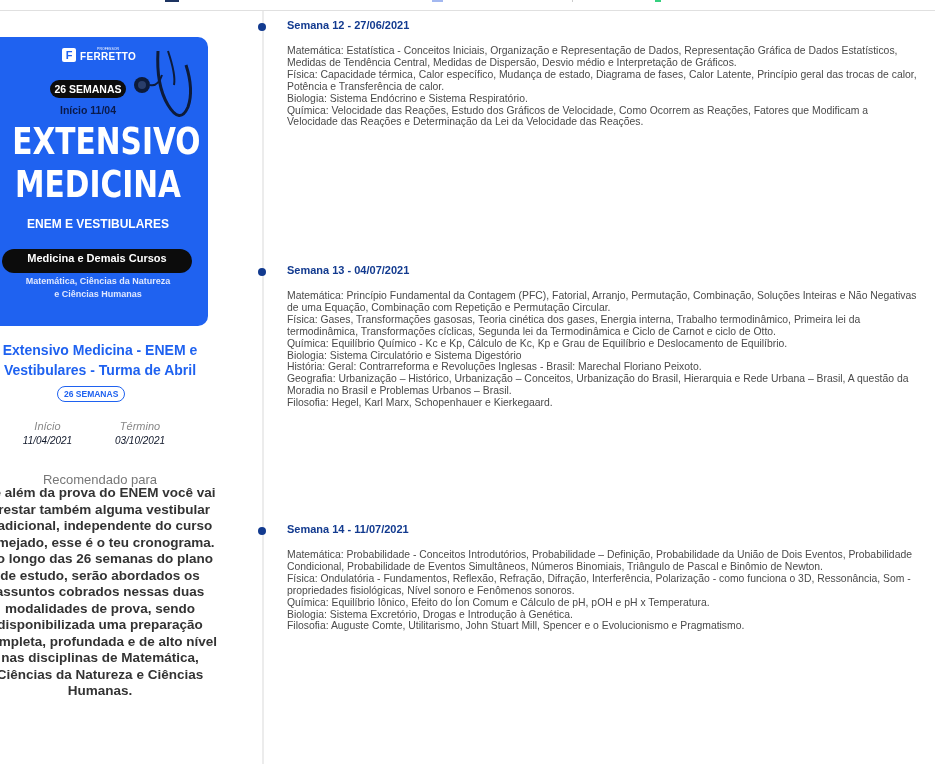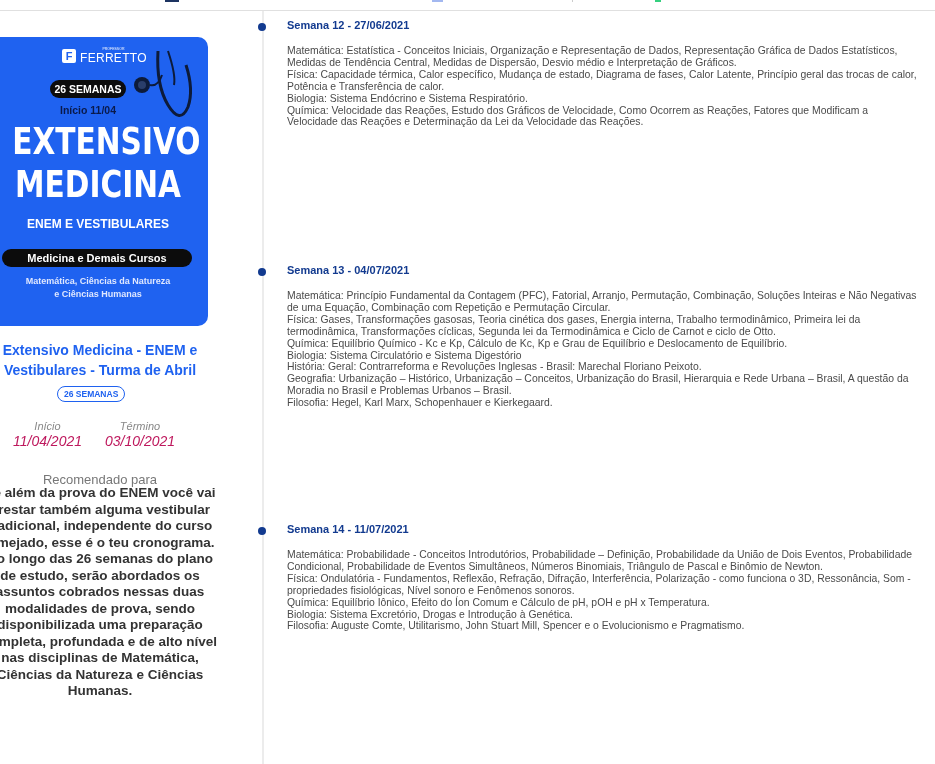--- a/index.html
+++ b/index.html
@@ -5,37 +5,37 @@
   html, body { margin:0; padding:0; }
   body { width:935px; height:764px; overflow:hidden; background:#ffffff; position:relative; font-family:"Liberation Sans", sans-serif; }
 
   .topbar { position:absolute; left:0; top:0; width:935px; height:10px; border-bottom:1px solid #e0e0e0; background:#fff; }
   .topbar .frag { position:absolute; top:0; height:2px; }
 
   .left { position:absolute; left:0; top:10px; width:225px; height:754px; overflow:hidden; }
   .banner { position:absolute; left:-12px; top:27px; width:220px; height:289px; background:#1f62f0; border-radius:10px; color:#fff; text-align:center; overflow:hidden; }
   .logo { position:absolute; left:74px; top:10px; display:flex; align-items:center; gap:4px; }
   .logo-box { width:14px; height:14px; background:#fff; color:#1f62f0; font-weight:bold; font-size:11px; line-height:14px; border-radius:2px; }
-  .logo-text { font-size:12px; font-weight:normal; letter-spacing:0.3px; }
+  .logo-text { font-size:10px; font-weight:bold; letter-spacing:0.3px; }
   .pill-black { position:absolute; background:#0c0c0c; color:#fff; border-radius:12px; font-weight:bold; }
   .pill-weeks { left:62px; top:43px; width:76px; height:18px; line-height:18px; font-size:10.5px; }
   .inicio { position:absolute; left:0; width:200px; top:67px; font-size:10.5px; font-weight:bold; color:#0a1a4a; text-align:center; }
   .big { position:absolute; left:0; width:220px; font-size:38px; font-weight:900; line-height:40px; letter-spacing:0; font-family:"DejaVu Sans", sans-serif; transform:scaleX(0.78); transform-origin:center; }
   .big1 { top:84px; }
   .big2 { top:127px; }
   .enem { position:absolute; left:0; width:220px; top:180px; font-size:12px; font-weight:bold; }
-  .pill-cursos { left:14px; top:212px; width:190px; height:18px; line-height:18px; font-size:11px; }
+  .pill-cursos { left:14px; top:212px; width:190px; height:24px; line-height:18px; font-size:11px; }
   .areas { position:absolute; left:0; width:220px; top:238px; font-size:9px; font-weight:bold; line-height:13px; color:#dfe7ff; }
   .steth { position:absolute; left:140px; top:8px; width:70px; height:90px; }
 
   .title { position:absolute; left:-10px; top:330px; width:220px; text-align:center; color:#1f62f0; font-weight:bold; font-size:14px; line-height:20px; }
   .badge { position:absolute; left:57px; top:376px; height:14px; padding:0 6px; border:1px solid #1f62f0; border-radius:9px; color:#1f62f0; font-size:8.5px; font-weight:bold; line-height:14px; }
   .dates { position:absolute; top:410px; text-align:center;font-style:italic; }
   .dates .lbl { font-size:11px; color:#888; line-height:12px; }
-  .dates .val { font-size:14px; color:#be185d; line-height:18px; }
+  .dates .val { font-size:10px; color:#0f172a; line-height:18px; }
   .d1 { left:10px; width:75px; }
   .d2 { left:100px; width:80px; }
   .reco-lbl { position:absolute; left:0; width:200px; top:462px; text-align:center; font-size:13px; color:#777; }
   .reco { position:absolute; left:-18px; width:236px; top:475px; text-align:center; font-size:13.5px; color:#333; line-height:16.5px; font-weight:bold; }
 
   .timeline-line { position:absolute; left:262px; top:11px; width:2px; height:753px; background:#ececec; }
   .week { position:absolute; left:256px; width:679px; }
   .week .dot { position:absolute; left:2px; top:4px; width:8px; height:8px; border-radius:50%; background:#123a8f; }
   .week .wtitle { position:absolute; left:31px; top:0; font-size:11px; font-weight:bold; color:#123a8f; }
   .week .body { position:absolute; left:31px; top:26px; width:630px; font-size:10.4px; line-height:11.9px; color:#4a4a4a; }

